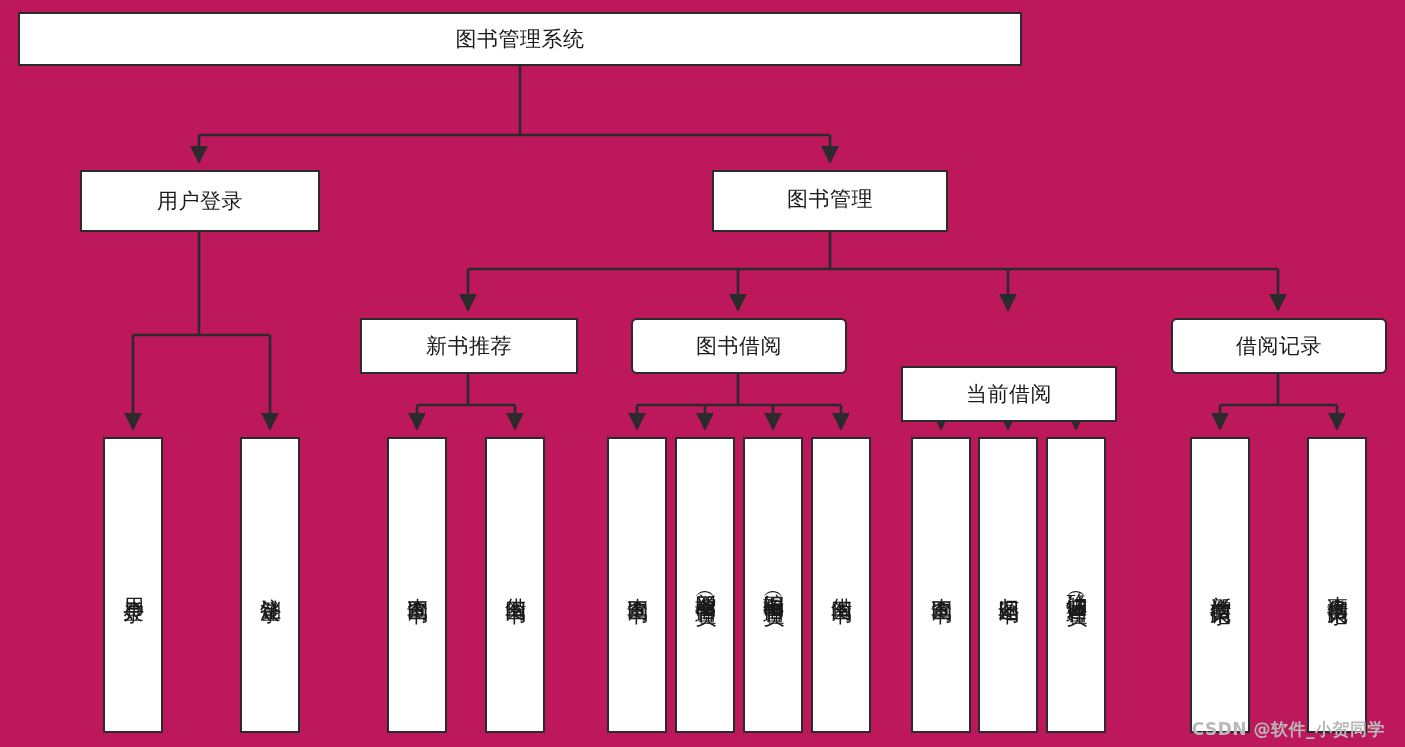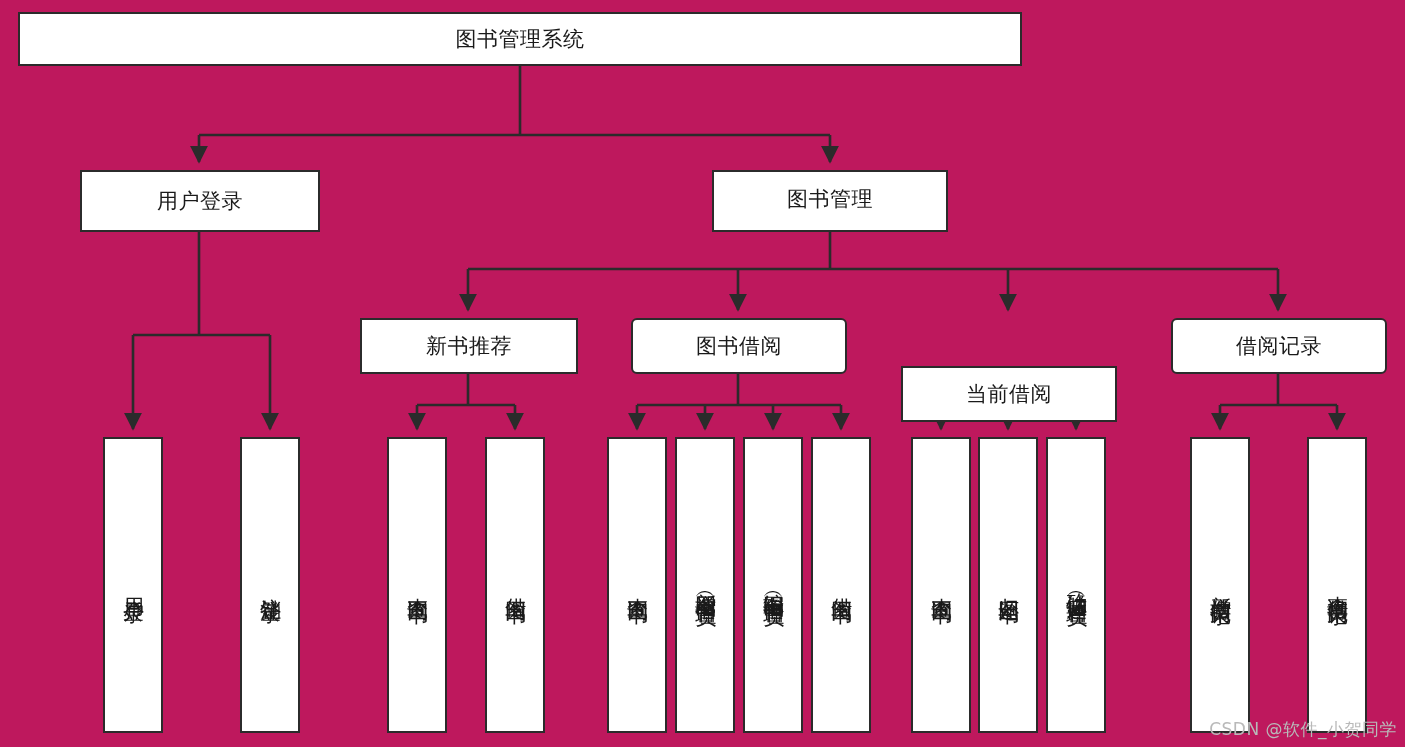--- a/index.html
+++ b/index.html
@@ -51,26 +51,27 @@
     writing-mode: vertical-rl;
     text-orientation: upright;
     font-size: 21px;
     line-height: 1.32;
     letter-spacing: 2px;
     white-space: nowrap;
     max-height: 100%;
   }
   #watermark {
     position: absolute;
-    right: 8px;
+    right: 20px;
     bottom: 6px;
     font-size: 17px;
     color: #b9b9b9;
     white-space: nowrap;
     letter-spacing: 0.5px;
+    font-weight: bold;
   }
 </style>
 </head>
 <body>
 
 <div id="canvas">
 
   <svg id="edges" viewBox="0 0 1405 747" xmlns="http://www.w3.org/2000/svg">
     <defs>
       <marker id="arrow" viewBox="0 0 10 10" refX="9" refY="5" markerWidth="7" markerHeight="7" orient="auto-start-reverse">

